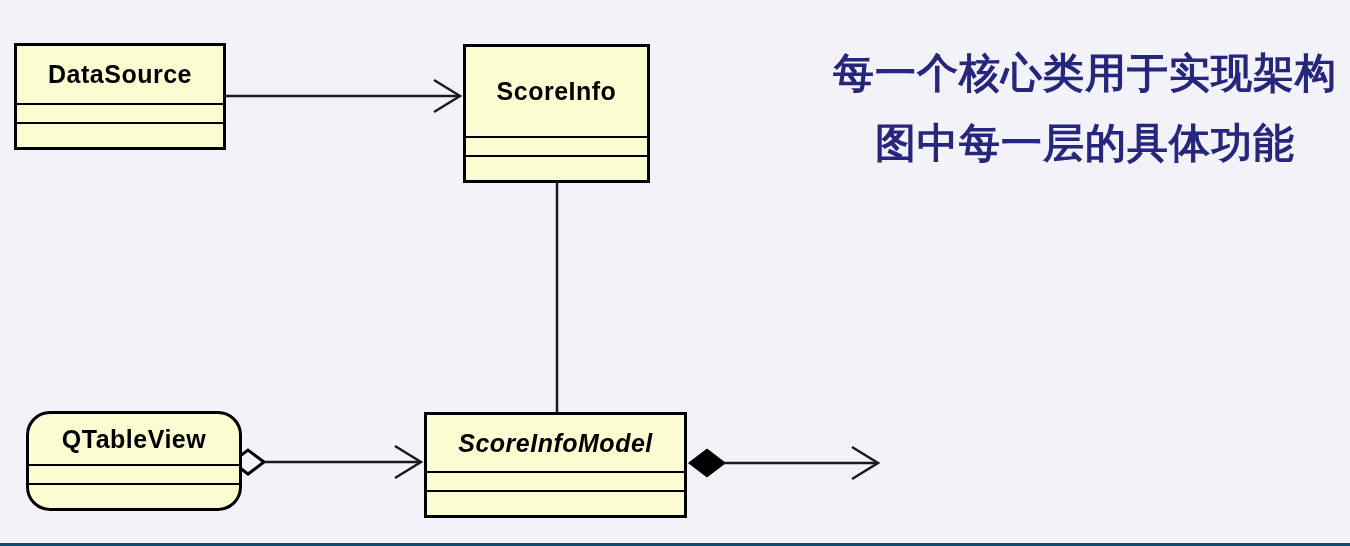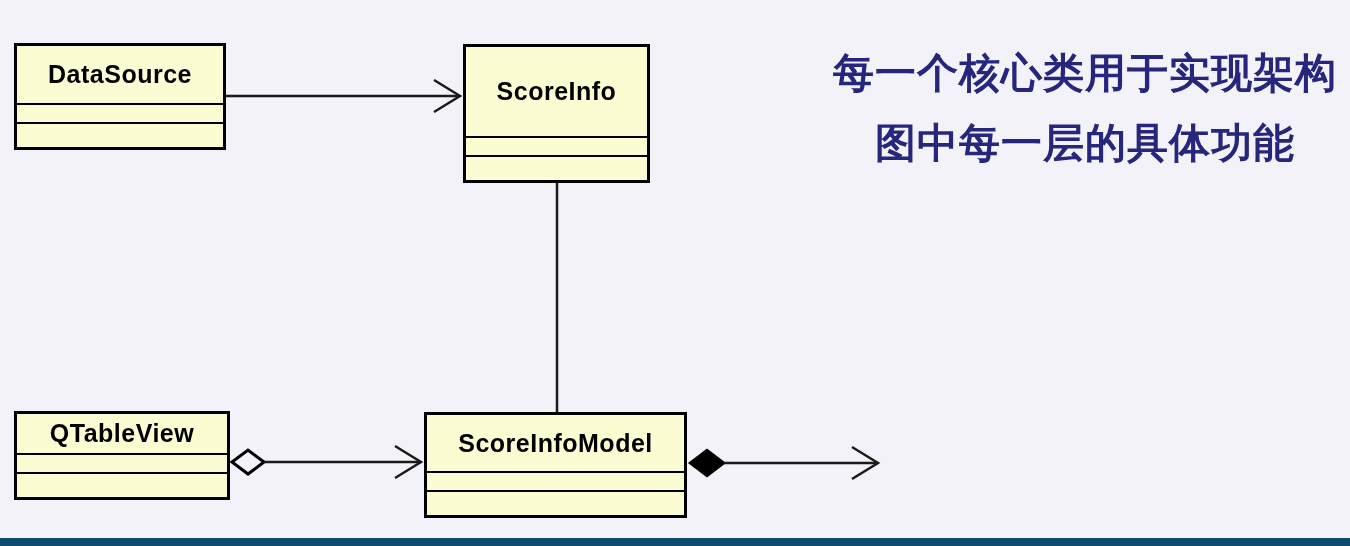--- a/index.html
+++ b/index.html
@@ -7,21 +7,21 @@
     padding: 0;
     background: #ffffff;
   }
   .canvas {
     position: relative;
     width: 1350px;
     height: 546px;
     background: #f2f2f8;
     overflow: hidden;
     font-family: "Liberation Sans", sans-serif;
-    border-bottom: 8px solid #0c4a6e;
+    border-bottom: 3px solid #0c4a6e;
     box-sizing: border-box;
     padding-left: 32px;
   }
   .uml-box {
     position: absolute;
     background: #fcfcd2;
     border: 3px solid #000000;
     box-sizing: border-box;
     display: flex;
     flex-direction: column;
@@ -40,22 +40,22 @@
   .uml-attrs {
     height: 17px;
     border-top: 2px solid #000000;
   }
   .uml-ops {
     height: 23px;
     border-top: 2px solid #000000;
   }
   #box-datasource        { left: 14px;  top: 43px;  width: 212px; height: 107px; }
   #box-scoreinfo         { left: 463px; top: 44px;  width: 187px; height: 139px; }
-  #box-qtableview        { left: 14px;  top: 411px; width: 216px; height: 89px; }
-  #box-scoreinfomodel    { left: 424px; top: 412px; width: 263px; height: 106px; }
+  #box-qtableview        { left: 26px;  top: 411px; width: 216px; height: 100px; border-radius: 24px; }
+  #box-scoreinfomodel    { left: 424px; top: 412px; width: 263px; height: 106px; font-style: italic; }
   #box-qstandarditemmodel{ left: 881px; top: 411px; width: 341px; height: 107px; }
 
   .connector-layer {
     position: absolute;
     left: 0;
     top: 0;
     width: 1350px;
     height: 546px;
     pointer-events: none;
   }

